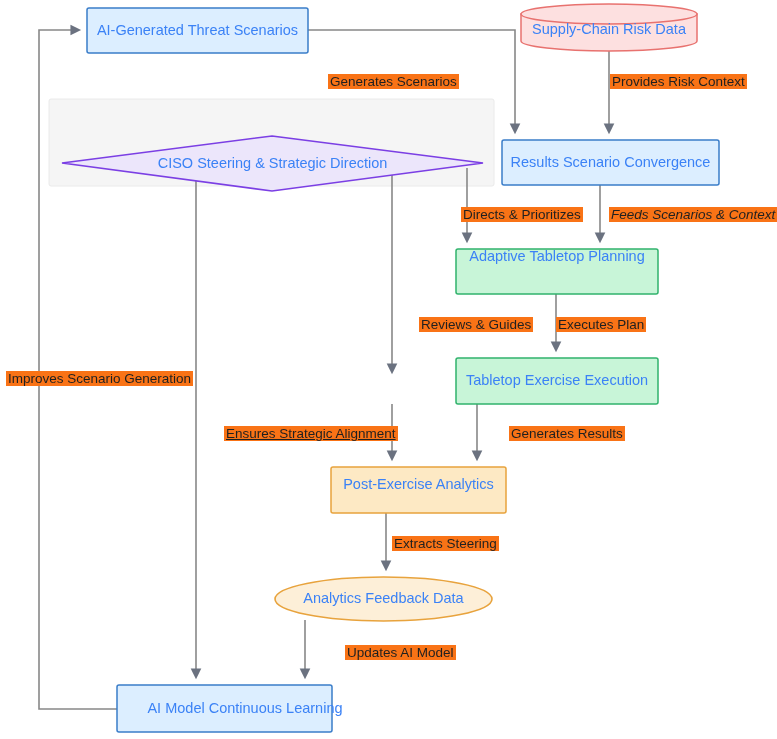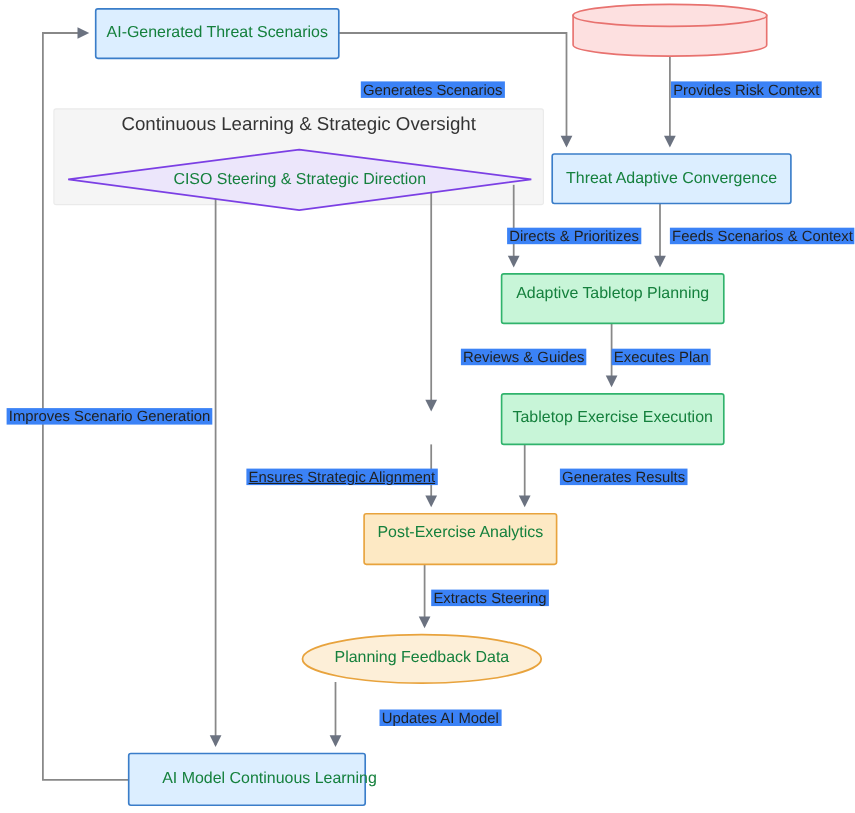--- a/index.html
+++ b/index.html
@@ -1,26 +1,26 @@
 <!DOCTYPE html>
 <html><head>
 <meta charset="utf-8">
 <style>
   html,body{margin:0;padding:0;background:#ffffff;}
   body{font-family:"Liberation Sans","DejaVu Sans",sans-serif;}
   #canvas{position:relative;width:777px;height:739px;background:#ffffff;overflow:hidden;}
   #canvas svg{position:absolute;top:0;left:0;width:777px;height:739px;}
   .nodeLabel{
     position:absolute;display:flex;align-items:center;justify-content:center;
-    text-align:center;font-size:14.5px;color:#15803d;line-height:1.2;
+    text-align:center;font-size:14.5px;color:#3b82f6;line-height:1.2;
     pointer-events:none;white-space:nowrap;
   }
   .edgeLabel{
     position:absolute;font-size:13.5px;color:#1f2020;white-space:nowrap;
-    background:#3b82f6;padding:0 2px;
+    background:#f97316;padding:0 2px;
   }
   .clusterTitle{
     position:absolute;font-size:17px;color:#333333;white-space:nowrap;
   }
 </style>
 </head>
 <body>
 
 <div id="canvas">
 
@@ -75,44 +75,44 @@
 
     <rect x="456" y="358" width="202" height="46" rx="2" ry="2" fill="#c8f5d8" stroke="#30b36c" stroke-width="1.5"></rect>
 
     <rect x="331" y="467" width="175" height="46" rx="2" ry="2" fill="#fde9c4" stroke="#e8a33d" stroke-width="1.5"></rect>
 
     <ellipse cx="383.5" cy="599" rx="108.5" ry="22" fill="#fdefd8" stroke="#e8a33d" stroke-width="1.6"></ellipse>
 
     <rect x="117" y="685" width="215" height="47" rx="2" ry="2" fill="#dceeff" stroke="#3a7dc9" stroke-width="1.5"></rect>
   </svg>
 
-  <div class="clusterTitle" style="left:49px;top:103px;width:445px;text-align:center;">Continuous Learning &amp; Strategic Oversight</div>
 
   <div class="nodeLabel" style="left:87px;top:8px;width:221px;height:45px;">AI-Generated Threat Scenarios</div>
 
+  <div class="nodeLabel" style="left:521px;top:8px;width:176px;height:43px;">Supply-Chain Risk Data</div>
 
-  <div class="nodeLabel" style="left:502px;top:140px;width:217px;height:45px;">Threat Adaptive Convergence</div>
+  <div class="nodeLabel" style="left:502px;top:140px;width:217px;height:45px;">Results Scenario Convergence</div>
 
   <div class="nodeLabel" style="left:62px;top:136px;width:421px;height:55px;">CISO Steering &amp; Strategic Direction</div>
 
-  <div class="nodeLabel" style="left:456px;top:245px;width:202px;height:45px;">Adaptive Tabletop Planning</div>
+  <div class="nodeLabel" style="left:456px;top:234px;width:202px;height:45px;">Adaptive Tabletop Planning</div>
 
   <div class="nodeLabel" style="left:456px;top:358px;width:202px;height:46px;text-align:center;">Tabletop Exercise Execution</div>
 
   <div class="nodeLabel" style="left:331px;top:467px;width:175px;height:36px;">Post-Exercise Analytics</div>
 
-  <div class="nodeLabel" style="left:275px;top:577px;width:217px;height:44px;">Planning Feedback Data</div>
+  <div class="nodeLabel" style="left:275px;top:577px;width:217px;height:44px;">Analytics Feedback Data</div>
 
   <div class="nodeLabel" style="left:117px;top:685px;width:256px;height:47px;">AI Model Continuous Learning</div>
 
   <div class="edgeLabel" style="left:328px;top:74px;">Generates Scenarios</div>
 
   <div class="edgeLabel" style="left:610px;top:74px;">Provides Risk Context</div>
 
-  <div class="edgeLabel" style="left:609px;top:207px;">Feeds Scenarios &amp; Context</div>
+  <div class="edgeLabel" style="left:609px;top:207px;font-style:italic;">Feeds Scenarios &amp; Context</div>
 
   <div class="edgeLabel" style="left:461px;top:207px;">Directs &amp; Prioritizes</div>
 
   <div class="edgeLabel" style="left:556px;top:317px;text-align:right;">Executes Plan</div>
 
   <div class="edgeLabel" style="left:419px;top:317px;">Reviews &amp; Guides</div>
 
   <div class="edgeLabel" style="left:509px;top:426px;">Generates Results</div>
 
   <div class="edgeLabel" style="left:224px;top:426px;text-decoration:underline;">Ensures Strategic Alignment</div>

